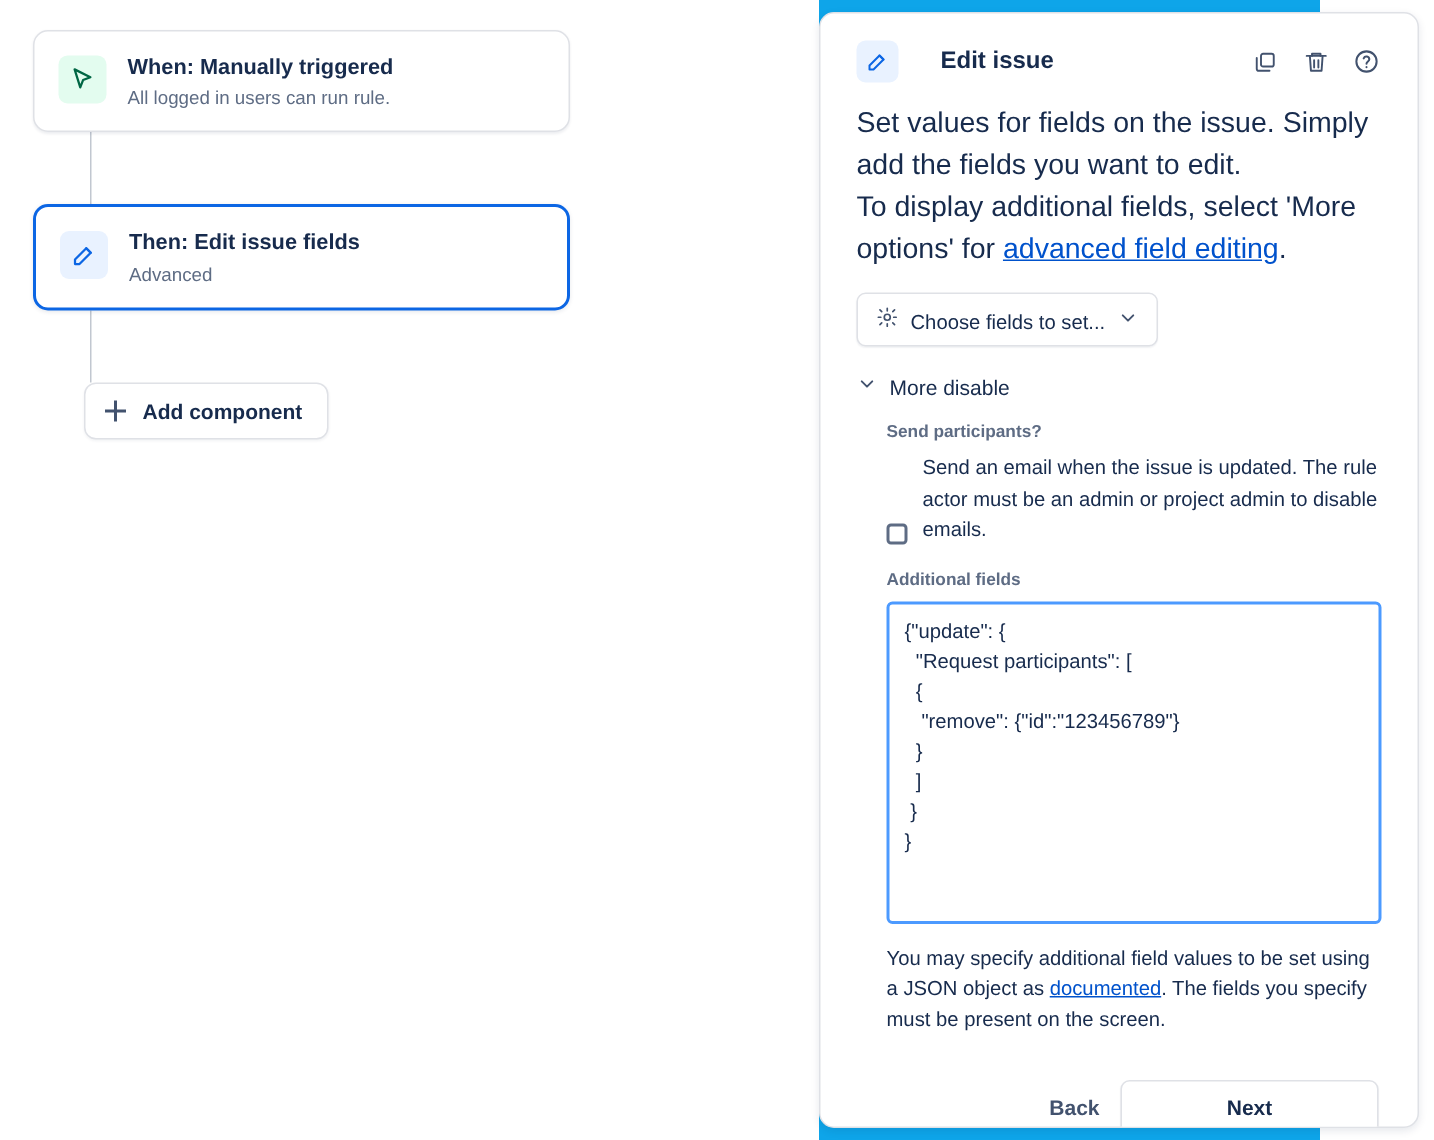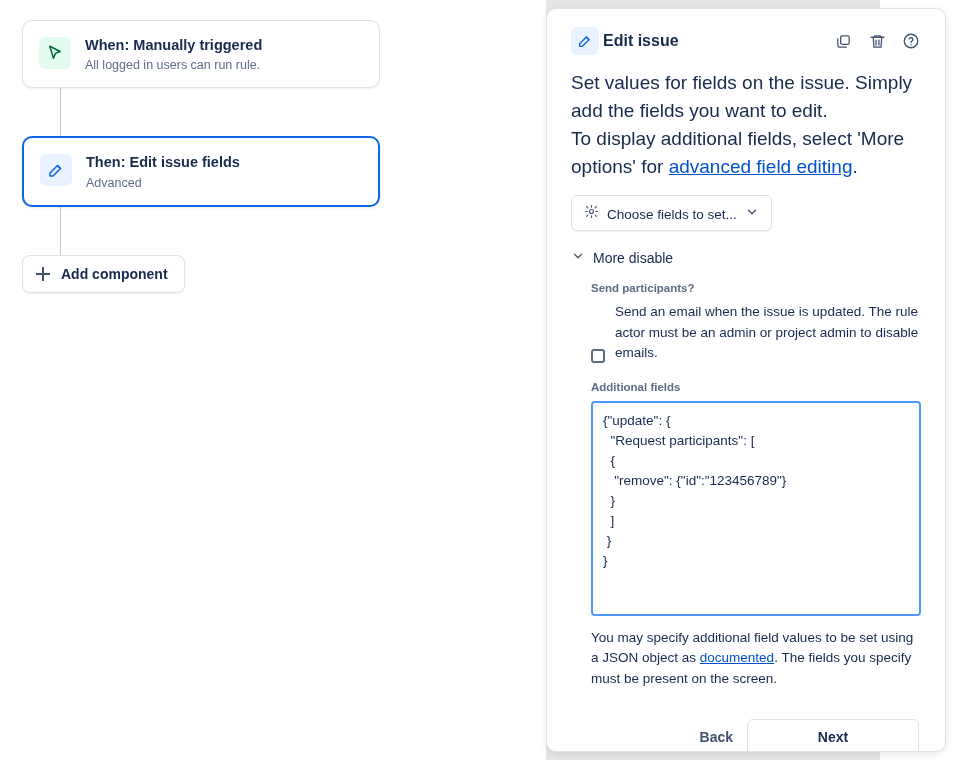--- a/index.html
+++ b/index.html
@@ -10,21 +10,21 @@
     height: 760px;
     overflow: hidden;
     font-family: "Liberation Sans", sans-serif;
     background: #ffffff;
     color: #172b4d;
   }
   .app {
     position: relative;
     width: 880px;
     height: 760px;
-    background: #e5e5e5;
+    background: #0ea5e9;
     display: flex;
   }
 
   
   .canvas {
     position: relative;
     width: 546px;
     height: 760px;
     background: #ffffff;
     padding: 20px 0 0 22px;
@@ -86,20 +86,21 @@
     align-items: center;
     gap: 10px;
     background: #ffffff;
     border: 1px solid #dfe1e6;
     border-radius: 8px;
     padding: 10px 16px 10px 12px;
     font-size: 14px;
     font-weight: 600;
     color: #172b4d;
     cursor: pointer;
+    margin-left: 34px;
     box-shadow: 0 1px 2px rgba(9,30,66,0.06);
   }
   .plus-icon {
     width: 16px; height: 16px;
     position: relative;
     display:inline-block;
   }
   .plus-icon::before, .plus-icon::after {
     content:"";
     position:absolute;
@@ -119,21 +120,21 @@
     border: 1px solid #dfe1e6;
     border-radius: 10px;
     box-shadow: 0 2px 6px rgba(9,30,66,0.10);
     padding: 18px 24px 0 24px;
     overflow: hidden;
   }
 
   .panel-header {
     display: flex;
     align-items: center;
-    gap: 4px;
+    gap: 28px;
     margin-bottom: 14px;
   }
   .panel-header-icon {
     width: 28px; height: 28px;
     background: #e9f2ff;
     border-radius: 6px;
     display:flex; align-items:center; justify-content:center;
     flex: 0 0 28px;
   }
   .panel-title {

